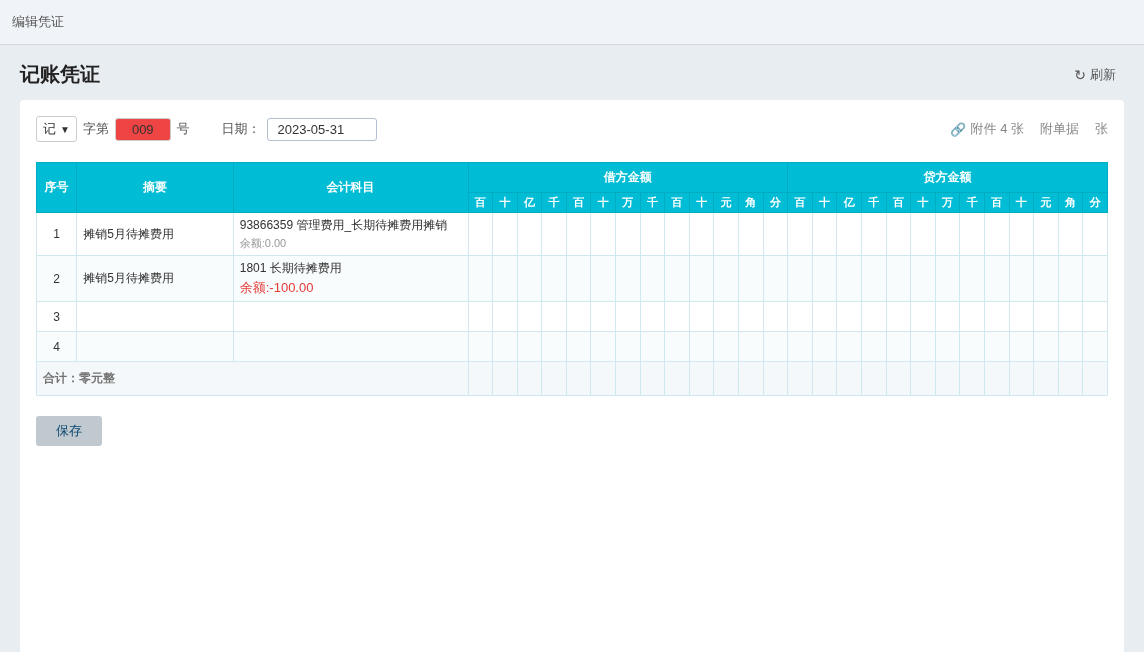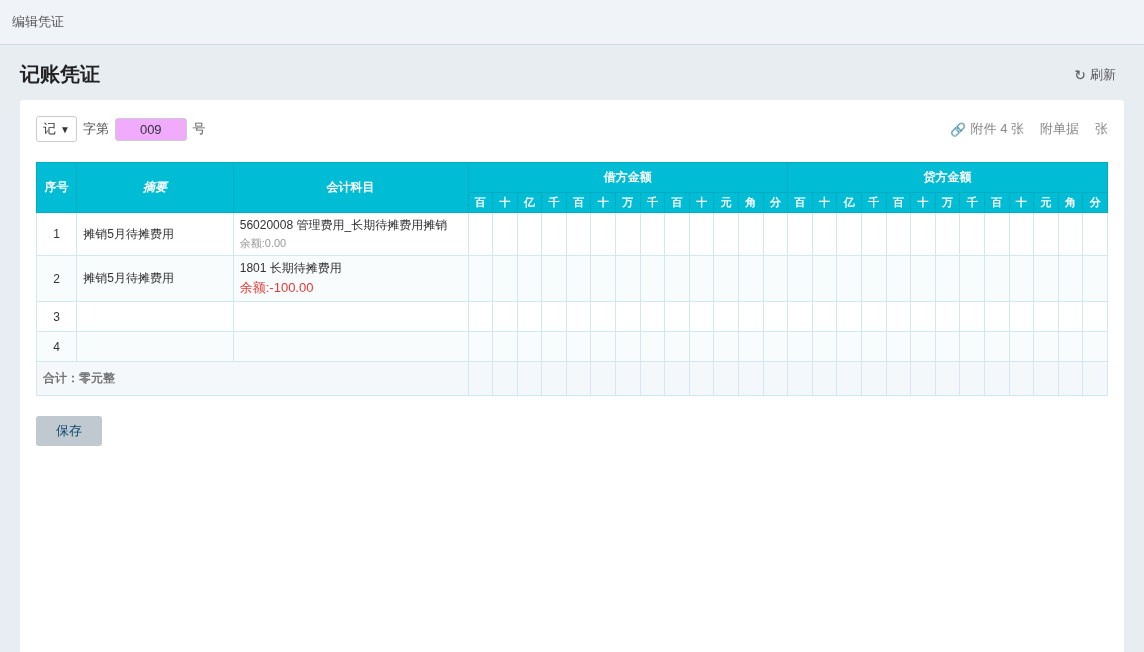--- a/index.html
+++ b/index.html
@@ -80,25 +80,25 @@
       color: #333;
       background: #fff;
       cursor: pointer;
       display: flex;
       align-items: center;
       gap: 4px;
     }
     .field-value {
       border: 1px solid #ccc;
       border-radius: 3px;
-      padding: 3px 24px;
+      padding: 3px 16px;
       font-size: 13px;
       color: #333;
       min-width: 50px;
-      background: #f0abfc;
+      background: #ef4444;
     }
     .field-date {
       border: 1px solid #b0c0d0;
       border-radius: 3px;
       padding: 3px 10px;
       font-size: 13px;
       color: #333;
       background: #fff;
       min-width: 110px;
     }
@@ -242,41 +242,47 @@
           <span>记</span>
           <span style="font-size:10px;">▼</span>
         </div>
         <span class="field-label">字第</span>
         <div class="field-value">
           <span>009</span>
         </div>
         <span class="field-label">号</span>
       </div>
 
+      <div class="field-group" style="margin-left:20px;">
+        <span class="field-label">日期：</span>
+        <div class="field-date">
+          <span>2023-05-31</span>
+        </div>
+      </div>
 
       <div class="right-actions">
         <div class="attachment-btn">
           <span>🔗</span>
           <span>附件 4 张</span>
         </div>
         <div class="single-voucher-btn">
           <span>附单据</span>
         </div>
         <div class="sheet-count">
           <span>张</span>
         </div>
       </div>
     </div>
 
     <div class="table-wrapper">
       <table class="voucher-table">
         <thead>
           <tr>
             <th rowspan="2" style="width:36px;">序号</th>
-            <th rowspan="2" style="width:140px;font-style:italic;">摘要</th>
+            <th rowspan="2" style="width:140px;">摘要</th>
             <th rowspan="2" style="width:210px;">会计科目</th>
             <th colspan="13">借方金额</th>
             <th colspan="13">贷方金额</th>
           </tr>
           <tr class="sub-header-row">
             <th class="digit-cell">百</th>
             <th class="digit-cell">十</th>
             <th class="digit-cell">亿</th>
             <th class="digit-cell">千</th>
             <th class="digit-cell">百</th>
@@ -301,21 +307,21 @@
             <th class="digit-cell">元</th>
             <th class="digit-cell">角</th>
             <th class="digit-cell">分</th>
           </tr>
         </thead>
         <tbody id="table-body">
         <tr>
               <td class="col-seq">1</td>
               <td style="min-width: 140px;">摊销5月待摊费用</td>
               <td style="min-width: 200px;">
-                <div>56020008 管理费用_长期待摊费用摊销</div>
+                <div>93866359 管理费用_长期待摊费用摊销</div>
                 <div class="sub-text">余额:0.00</div>
               </td>
               <td class="data-digit-cell"></td>
               <td class="data-digit-cell"></td>
               <td class="data-digit-cell"></td>
               <td class="data-digit-cell"></td>
               <td class="data-digit-cell"></td>
               <td class="data-digit-cell"></td>
               <td class="data-digit-cell"></td>
               <td class="data-digit-cell"></td>

